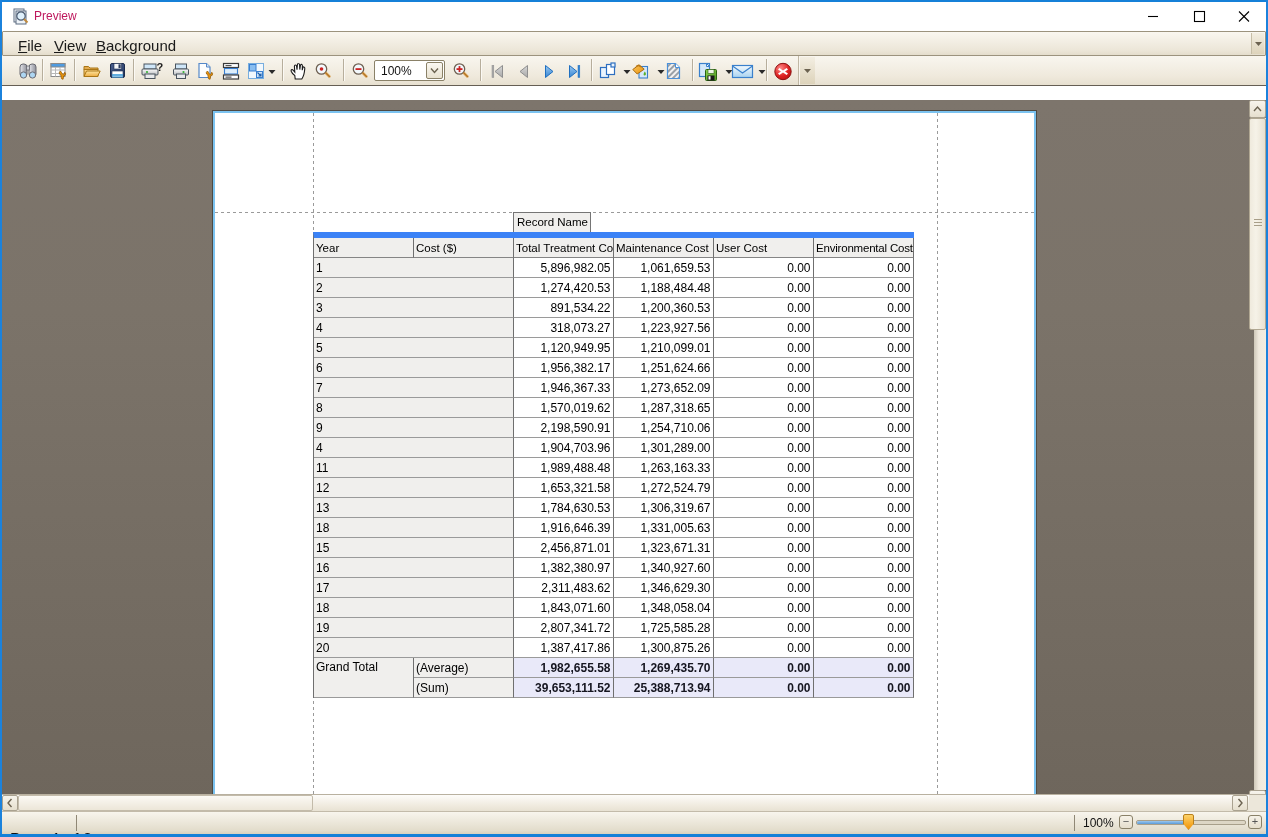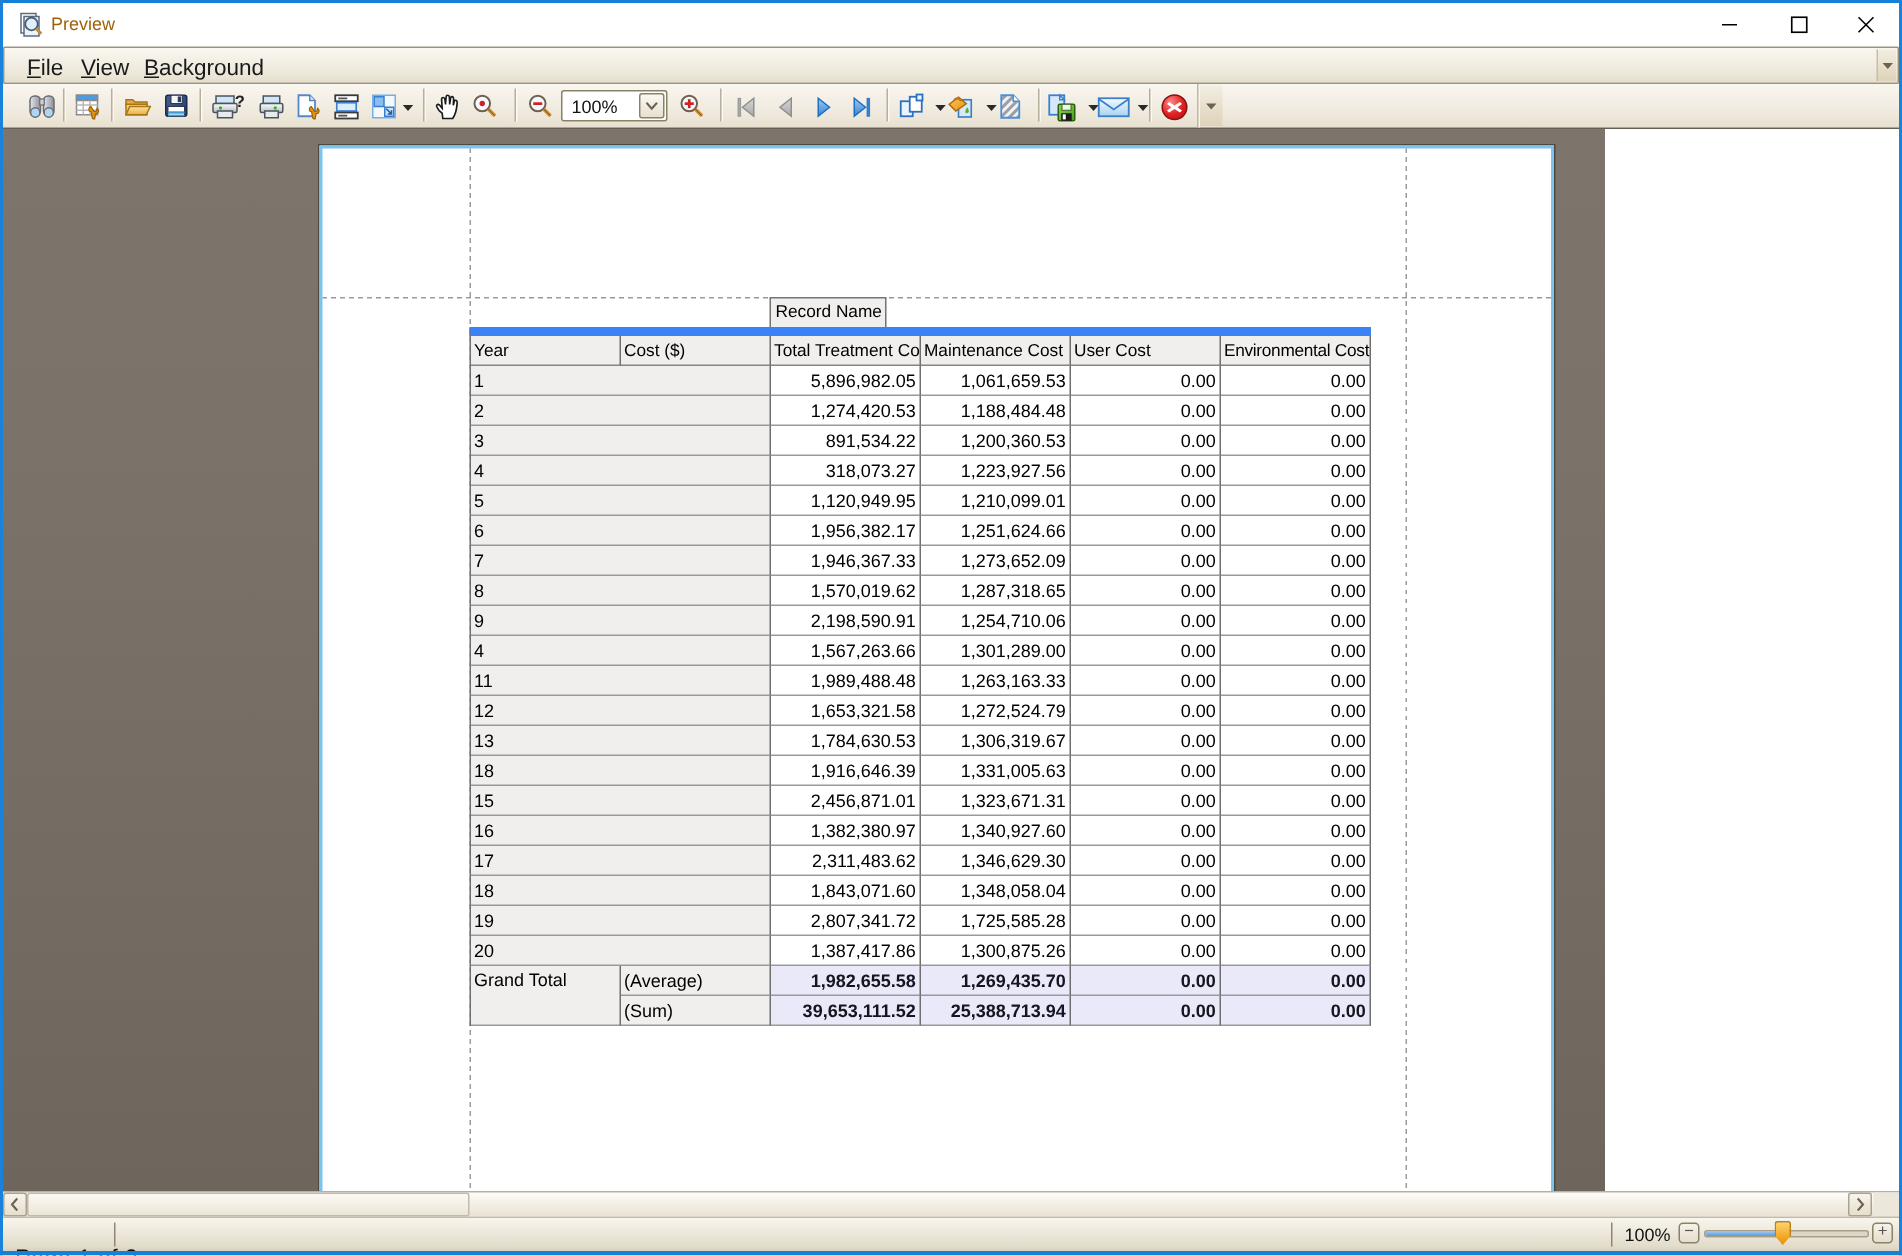--- a/index.html
+++ b/index.html
@@ -3,38 +3,38 @@
 *{margin:0;padding:0;box-sizing:border-box}
 html,body{width:1268px;height:837px;overflow:hidden;font-family:"Liberation Sans",sans-serif;position:relative;background:#fff}
 .abs{position:absolute}
 
 #bT{left:0;top:0;width:1268px;height:2px;background:#1580d8}
 #bL{left:0;top:0;width:2px;height:837px;background:#1b82dc}
 #bR{left:1266px;top:0;width:2px;height:837px;background:#1b82dc}
 #bB{left:0;top:834px;width:1268px;height:3px;background:#1580d8}
 
 #title{left:2px;top:2px;width:1264px;height:29px;background:#fff}
-#title .txt{position:absolute;left:32px;top:7px;font-size:12px;color:#a16207}
+#title .txt{position:absolute;left:32px;top:7px;font-size:12px;color:#be185d}
 
 #menubar{left:2px;top:31px;width:1264px;height:25px;background:linear-gradient(180deg,#faf7f0,#ece6d8 80%,#e4ddcc);border:1px solid #9c937e;border-radius:1px}
 #menubar .mi{position:absolute;top:5px;font-size:15px;color:#1a1a1a}
 #menubar .mi u{text-decoration:underline}
 #mcaret{position:absolute;right:1px;top:1px;width:13px;height:21px;background:linear-gradient(180deg,#f3eee2,#ddd3ba);border-left:1px solid #c6bda6}
 
 #toolbar{left:2px;top:56px;width:1264px;height:30px;background:linear-gradient(180deg,#f9f6ef,#efe9dc 70%,#e7e0d0);border-bottom:1px solid #655e54}
 .tsep{position:absolute;top:3px;width:1px;height:22px;background:#b7ae9c;box-shadow:1px 0 0 #fbf9f4}
 .ti{position:absolute;top:6px}
 #tbend{position:absolute;left:796px;top:0;width:1px;height:29px;background:#c0b7a4;box-shadow:1px 0 0 #f8f5ee}
 #ovf{position:absolute;left:798px;top:1px;width:15px;height:27px;background:linear-gradient(180deg,#f3eee2,#ddd3ba)}
 
 #combo{position:absolute;left:372px;top:4px;width:71px;height:21px;background:#fff;border:1px solid #8a8168;border-radius:2px}
 #combo .v{position:absolute;left:6px;top:3px;font-size:12px;color:#111}
 #combo .db{position:absolute;right:1px;top:1px;width:17px;height:17px;border:1px solid #8a8168;border-radius:2px;background:linear-gradient(180deg,#faf8f2,#e8e1cf)}
 
-#canvas{left:2px;top:86px;width:1068px;height:708px;background:linear-gradient(180deg,#7d756c,#7b7369 30%,#736b61 75%,#6e665c);overflow:hidden}
+#canvas{left:2px;top:100px;width:1264px;height:708px;background:linear-gradient(180deg,#7d756c,#7b7369 30%,#736b61 75%,#6e665c);overflow:hidden}
 #page{position:absolute;left:211px;top:11px;width:823px;height:760px;background:#fff;border:2px solid #7cc3f0;box-shadow:0 0 0 1px #4e4a43}
 
 .dashv{position:absolute;top:0px;width:1px;height:755px;background:repeating-linear-gradient(180deg,#9a9a9a 0,#9a9a9a 3px,#fff 3px,#fff 6px)}
 .dashh{position:absolute;left:0px;top:99px;width:819px;height:1px;background:repeating-linear-gradient(90deg,#9a9a9a 0,#9a9a9a 3px,#fff 3px,#fff 6px)}
 
 #recname{position:absolute;left:298px;top:99px;width:78px;height:21px;background:#f0efed;border:1px solid #757575;font-size:11.5px;line-height:19px;padding-left:3px;color:#000}
 #rpt{position:absolute;left:98px;top:119px;border-collapse:separate;border-spacing:0;table-layout:fixed;width:601px;border-left:1px solid #6f6f6f;border-top:6px solid #3b82f6;font-size:12px;color:#000}
 #rpt td{border-right:1px solid #6f6f6f;border-bottom:1px solid #9a9a9a;height:20px;padding:0 3px 0 2px;overflow:hidden;white-space:nowrap;line-height:18px}
 #rpt .lab{background:#f0efed}
 #rpt .num{background:#fff;text-align:right;padding-right:2.5px}
@@ -400,21 +400,21 @@
           </tr>
 <tr>
             <td class="lab" colspan="2">9</td>
             <td class="num">2,198,590.91</td>
             <td class="num">1,254,710.06</td>
             <td class="num">0.00</td>
             <td class="num">0.00</td>
           </tr>
 <tr>
             <td class="lab" colspan="2">4</td>
-            <td class="num">1,567,263.66</td>
+            <td class="num">1,904,703.96</td>
             <td class="num">1,301,289.00</td>
             <td class="num">0.00</td>
             <td class="num">0.00</td>
           </tr>
 <tr>
             <td class="lab" colspan="2">11</td>
             <td class="num">1,989,488.48</td>
             <td class="num">1,263,163.33</td>
             <td class="num">0.00</td>
             <td class="num">0.00</td>

